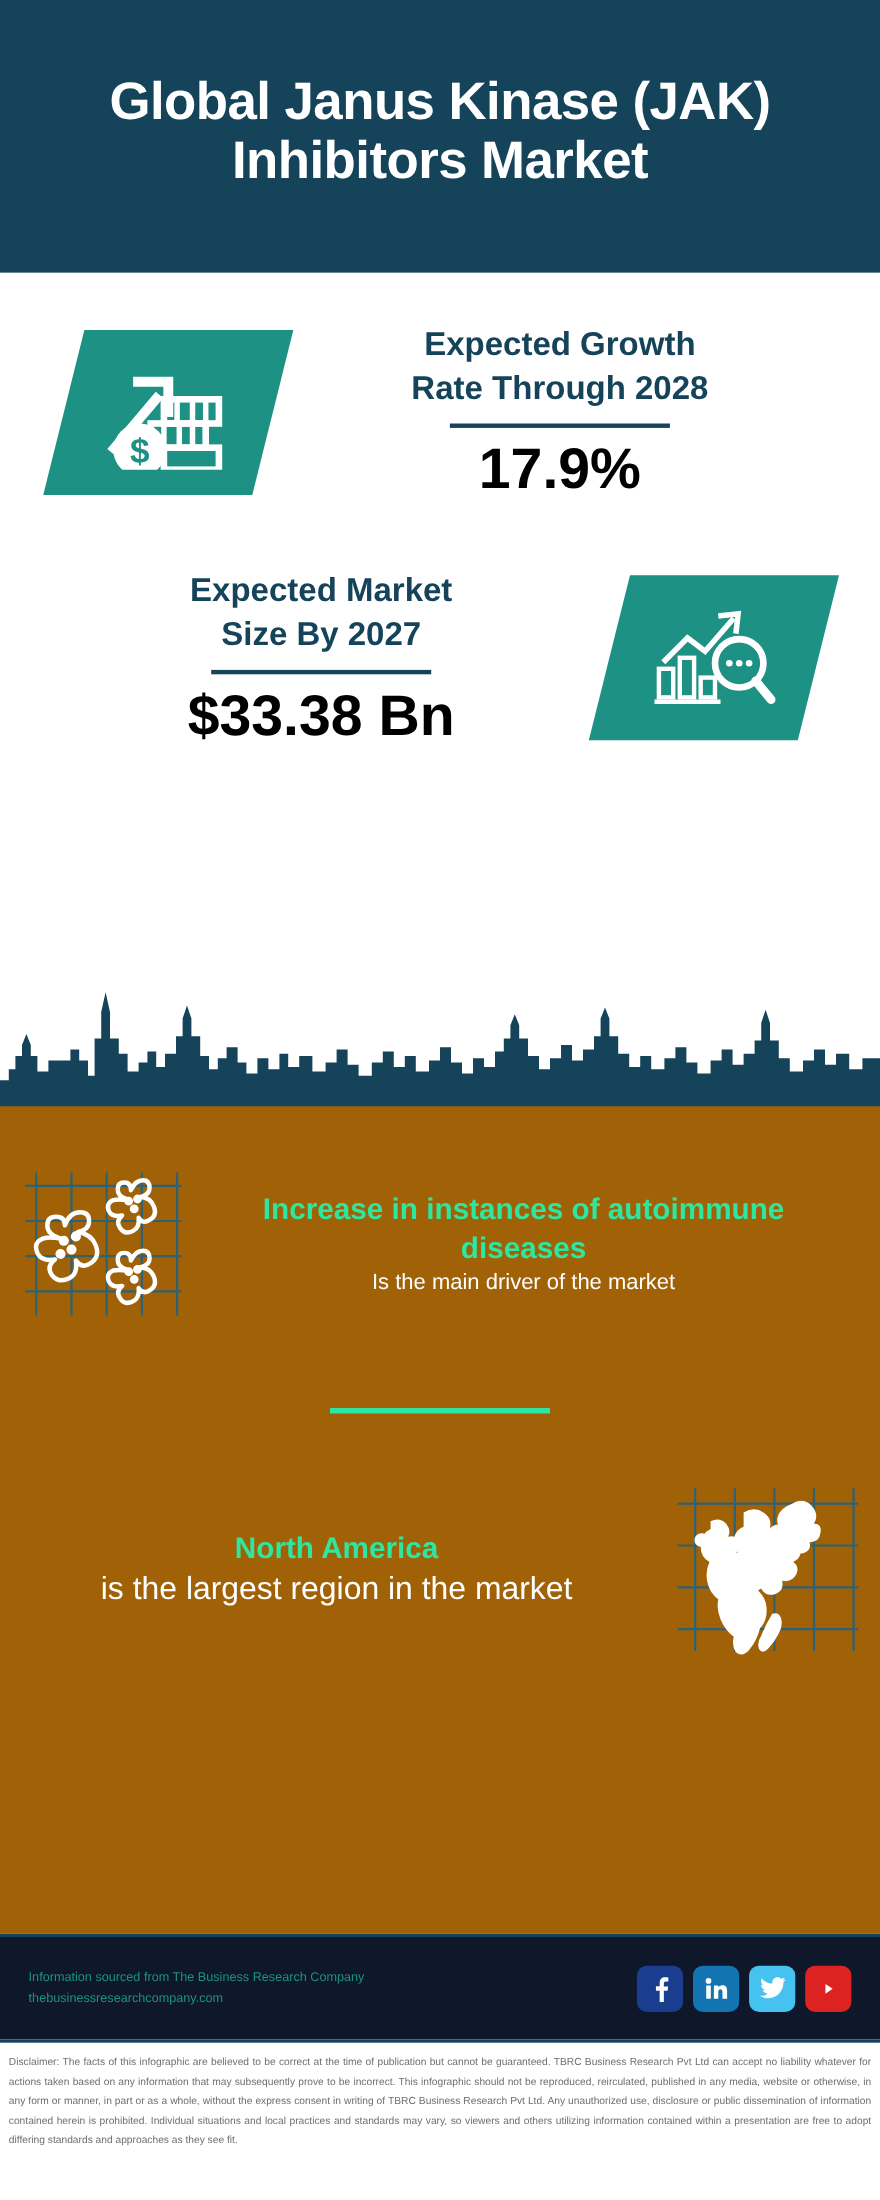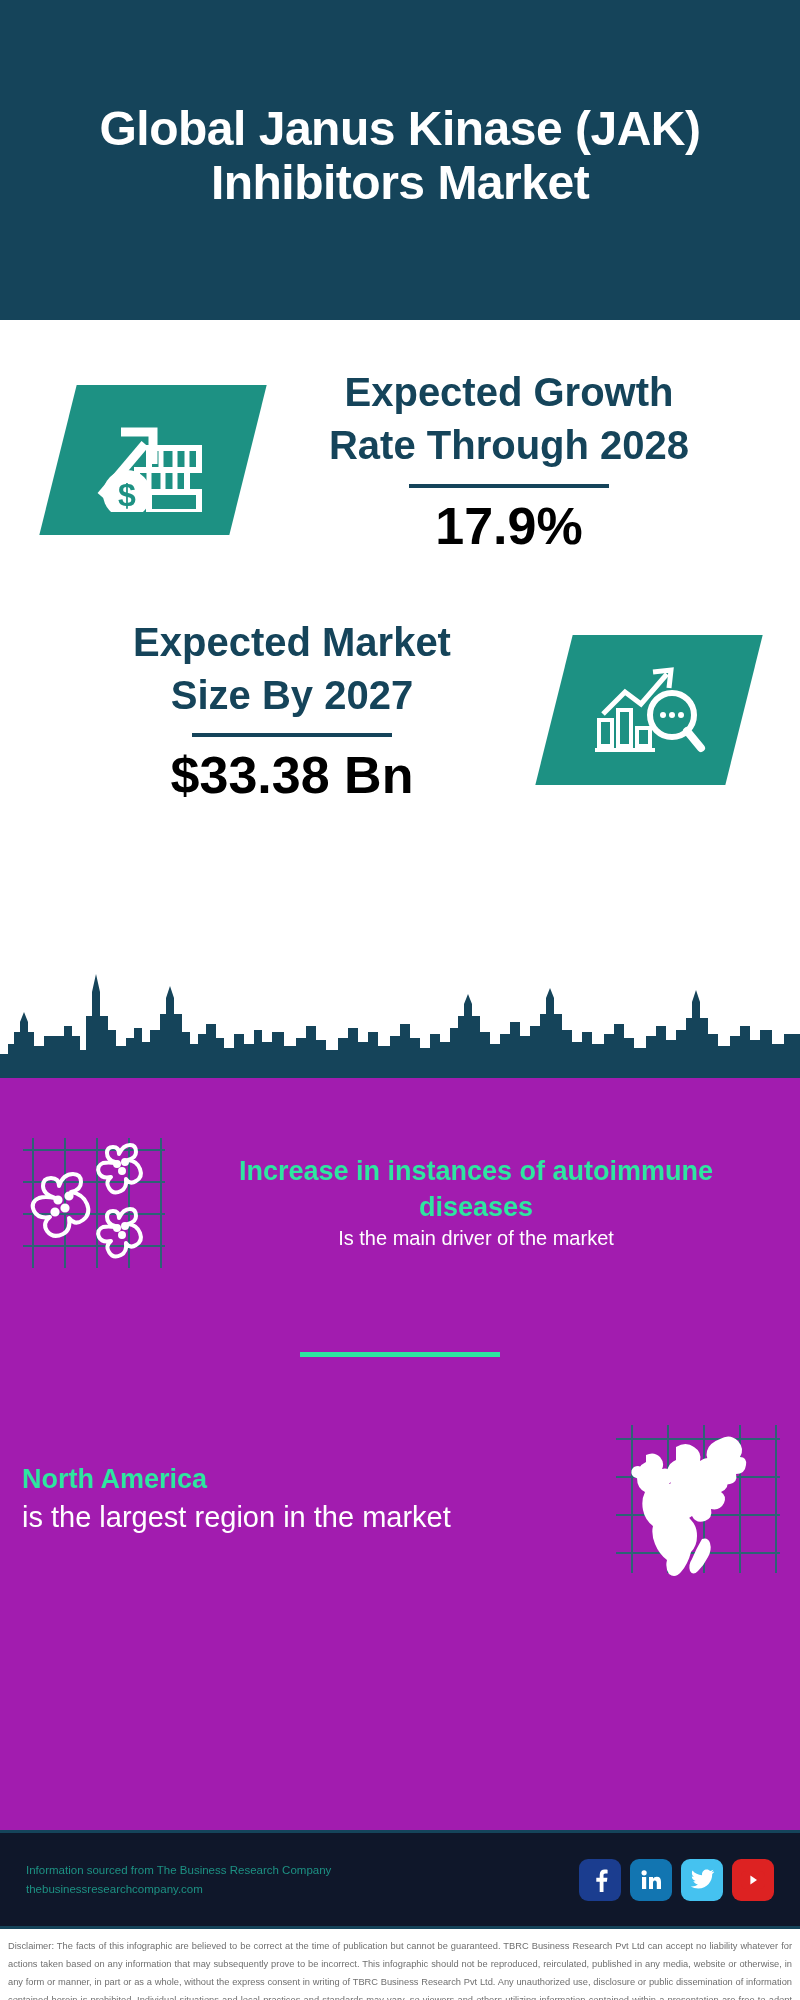--- a/index.html
+++ b/index.html
@@ -9,21 +9,21 @@
     background:#ffffff;
     width:800px; height:2000px;
     overflow:hidden;
     position:relative;
   }
   .page { width:800px; height:2000px; position:relative; }
 
   
   .header {
     background:#15445a;
-    height:320px;
+    height:248px;
     display:flex; align-items:center; justify-content:center;
     padding:0 60px 8px 60px;
   }
   .header-title {
     color:#ffffff;
     font-size:48px;
     line-height:1.12;
     font-weight:bold;
     text-align:center;
     letter-spacing:-0.5px;
@@ -41,21 +41,21 @@
     background:#1d9183;
     transform:skewX(-14deg);
     display:flex; align-items:center; justify-content:center;
     flex:0 0 auto;
   }
   .icon-tile > svg { transform:skewX(14deg); }
 
   .stat-text { flex:1 1 auto; text-align:center; padding:0 10px; }
   .stat-label {
     color:#15445a;
-    font-size:40px;
+    font-size:30px;
     font-weight:bold;
     line-height:1.32;
   }
   .stat-rule {
     width:200px; height:4px; background:#15445a;
     margin:12px auto 10px auto;
   }
   .stat-value {
     color:#000000;
     font-size:52px;
@@ -63,21 +63,21 @@
     line-height:1.08;
   }
 
   .row1-left { margin-left:58px; }
   .row1-right { margin-left:10px; margin-right:40px; }
   .row2-left { margin-left:30px; }
   .row2-right { margin-right:56px; }
 
   
   .darkbody {
-    background:#a21caf;
+    background:#a16207;
     position:relative;
     height:758px;
   }
   .skyline {
     position:absolute; top:-104px; left:0; width:800px; height:110px;
     display:block;
   }
 
   .driver-block { display:flex; align-items:center; padding:56px 0 0 0; }
   .virus-wrap { width:180px; flex:0 0 auto; display:flex; justify-content:center; }
@@ -88,21 +88,21 @@
   .driver-sub {
     color:#ffffff; font-size:20px; line-height:1.35; font-weight:normal;
   }
 
   .mid-rule {
     width:200px; height:5px; background:#2ee6a0;
     margin:74px auto 0 auto;
   }
 
   .region-block { display:flex; align-items:center; padding:62px 0 0 0; }
-  .region-text { flex:1 1 auto; text-align:left; padding-left:22px; }
+  .region-text { flex:1 1 auto; text-align:center; padding-left:22px; }
   .region-head {
     color:#2ee6a0; font-size:27px; font-weight:bold; line-height:1.35;
   }
   .region-sub {
     color:#ffffff; font-size:29px; line-height:1.36;
   }
   .map-wrap { width:210px; flex:0 0 auto; display:flex; justify-content:center; }
 
   
   .sourcebar {

